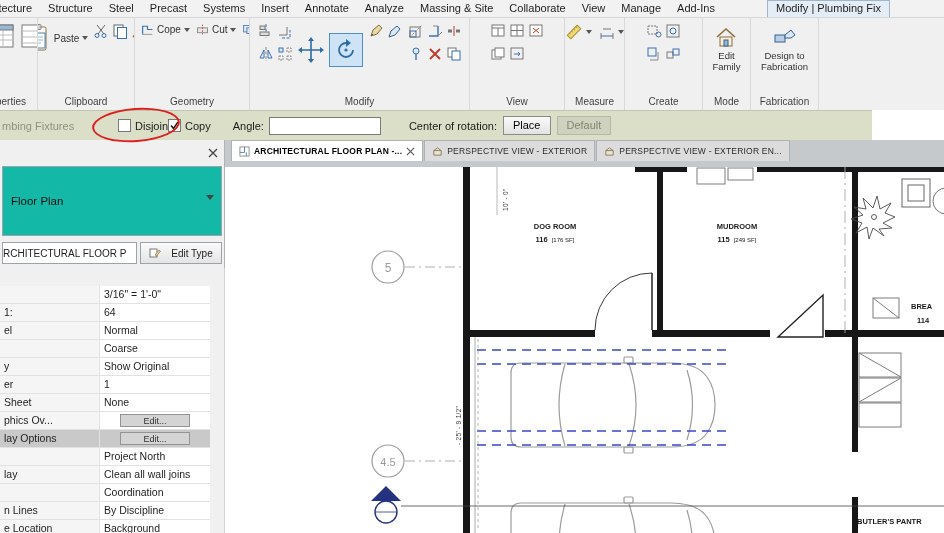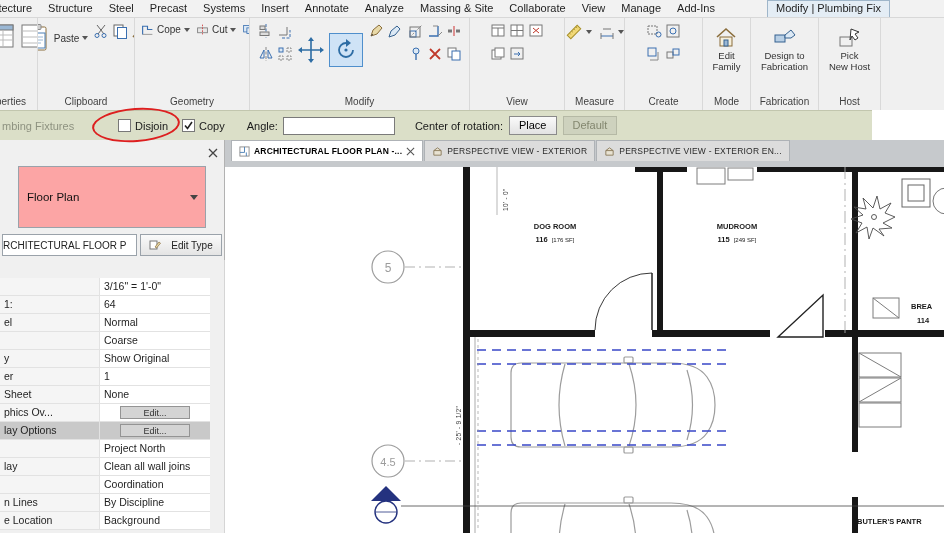--- a/index.html
+++ b/index.html
@@ -46,21 +46,21 @@
   .ob-btn.disabled{background:#ced2be;border:1px solid #b5b9a5;color:#83876f}
 
   
   #red-circle{position:absolute;left:92px;top:108px;width:88px;height:34px;border:2.5px solid #dd1f1f;
     border-radius:50%;transform:rotate(-4deg);z-index:9;pointer-events:none}
 
   
   #props{position:absolute;left:0;top:140px;width:225px;height:393px;background:#f0f0f0;border-right:1px solid #b2b2b2}
   .pp-head{height:26px;position:relative}
   .pp-close{position:absolute;right:5px;top:7px;width:12px;height:12px;cursor:default}
-  .type-sel{position:relative;margin:0 18px;height:62px;background:#fca5a5;border:1px solid #9aa2aa;
+  .type-sel{position:relative;margin:0 2px;height:70px;background:#14b8a6;border:1px solid #9aa2aa;
     display:flex;align-items:center;padding-left:8px;font-size:11.5px;color:#111}
   .dd-big{position:absolute;right:7px;top:28px;border-left:4px solid transparent;border-right:4px solid transparent;border-top:5px solid #444}
   .inst-row{display:flex;margin:6px 2px 0;height:22px;gap:3px}
   .inst-combo{flex:1;background:#fff;border:1px solid #9aa2aa;font-size:10px;display:flex;align-items:center;overflow:hidden;white-space:nowrap;color:#222}
   .edit-type{width:82px;background:linear-gradient(#fafafa,#e4e4e4);border:1px solid #9aa2aa;display:flex;align-items:center;justify-content:center;gap:10px;font-size:10px;color:#222}
   .grid{position:relative;margin-top:4px}
   .spacer{height:18px;width:210px}
   .prow{display:flex;height:18px;border-bottom:1px solid #e2e2e2;font-size:10.5px;width:210px}
   .pl{width:100px;padding:2px 2px 0 4px;background:#f5f5f5;border-right:1px solid #e2e2e2;overflow:hidden;white-space:nowrap}
   .pv{flex:1;background:#fff;padding:2px 0 0 4px;overflow:hidden;white-space:nowrap}
@@ -381,54 +381,41 @@
               <rect x="3" y="10" width="10" height="7" fill="#b8cfe5" stroke="#35618f"></rect>
               <path d="M13 10l6-5 4 5-4 3h-6z" fill="#dce9f5" stroke="#35618f"></path>
             </svg>
           <span>Design to</span>
           <span>Fabrication</span>
         </div>
       </div>
       <div class="plabel">Fabrication</div>
     </div>
 
-    <div class="panel" style="width:62px">
-      <div class="pbody">
-        <div class="bigbtn">
-          <svg class="ic26" viewBox="0 0 26 26">
-              <rect x="3" y="12" width="12" height="9" fill="none" stroke="#777"></rect>
-              <path d="M14 4l8 3-4 2 3 4-3 2-3-4-2 4z" fill="#fff" stroke="#333"></path>
-            </svg>
-          <span>Pick</span>
-          <span>New Host</span>
-        </div>
-      </div>
-      <div class="plabel">Host</div>
-    </div>
 
     <div class="panel filler"></div>
   </div>
 
   <div id="options-bar">
     <span class="ctx-label">mbing Fixtures</span>
     <label class="opt" style="margin-left:30px">
       <span class="cb"></span>
       <span>Disjoin</span>
     </label>
-    <label class="opt" style="margin-left:14px">
+    <label class="opt" style="">
       <span class="cb">
           <svg width="11" height="11" viewBox="0 0 11 11">
             <path d="M2 5.5l2.5 3L9 2" fill="none" stroke="#222" stroke-width="1.6"></path>
           </svg>
         </span>
       <span>Copy</span>
     </label>
     <span style="margin-left:22px">Angle:</span>
     <input id="angle-input" style="margin-left: 5px;" value="">
-    <span style="margin-left:20px">Center of rotation:</span>
+    <span style="margin-left:28px">Center of rotation:</span>
     <button class="ob-btn" style="margin-left:6px">Place</button>
     <button class="ob-btn disabled" style="margin-left:6px">Default</button>
   </div>
 
   <div id="red-circle"></div>
 
   <div id="props">
     <div class="pp-head">
       <svg class="pp-close" viewBox="0 0 12 12">
           <path d="M2 2l8 8M10 2l-8 8" stroke="#444" stroke-width="1.3"></path>

